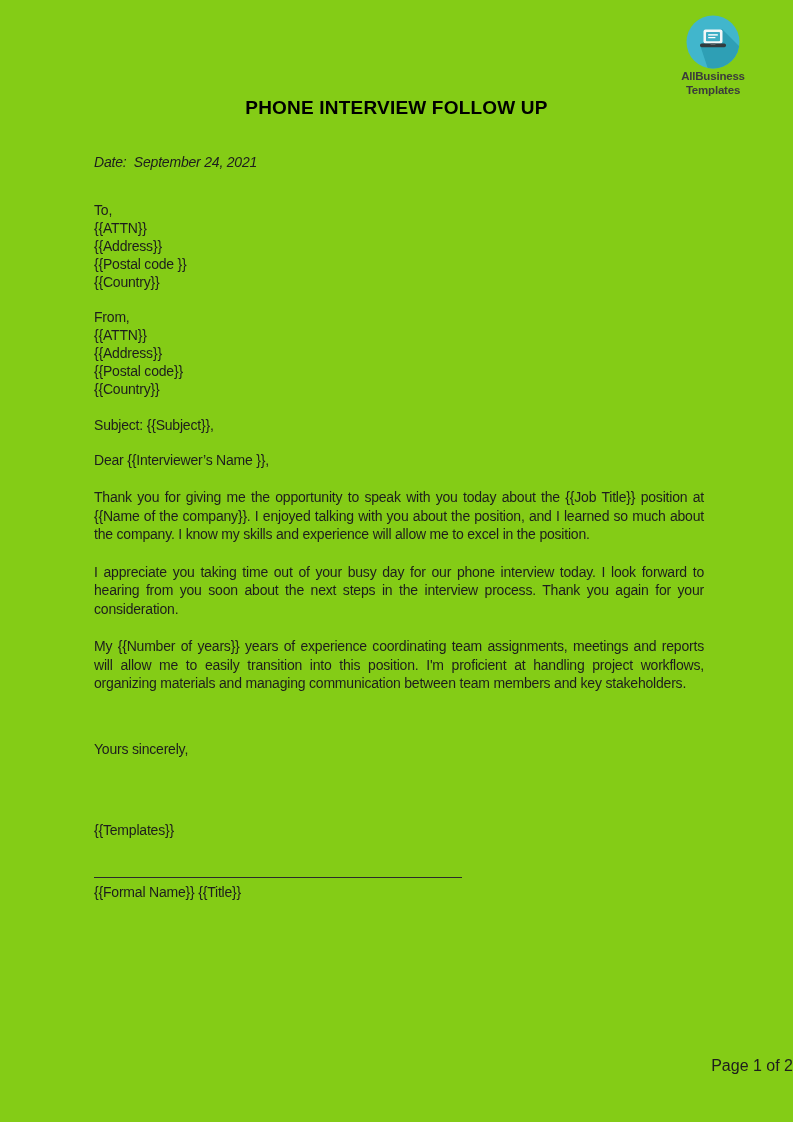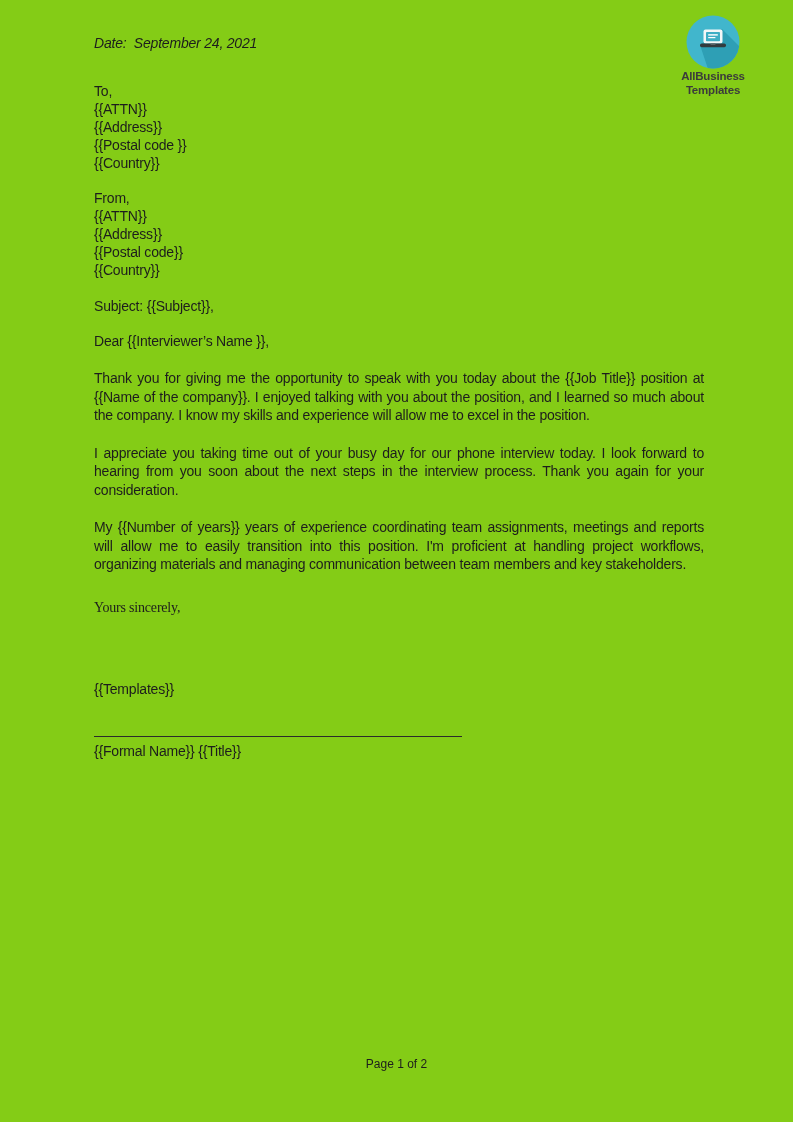--- a/index.html
+++ b/index.html
@@ -51,38 +51,38 @@
     line-height: 18px;
     letter-spacing: -0.2px;
   }
   .date-line { margin-top: 34px; white-space: pre-wrap; font-style: italic; }
   .addr-block div { line-height: 18px; }
   .to-block { margin-top: 30px; }
   .from-block { margin-top: 17px; }
   .subject-line { margin-top: 18px; }
   .salutation-line { margin-top: 17px; }
   .para { margin: 19px 0 0 0; text-align: justify; line-height: 18.5px; }
-  .closing-line { margin-top: 25px; font-family: Liberation Serif, serif; }
+  .closing-line { margin-top: 47px; }
   .signature-placeholder { margin-top: 63px; }
   .signature-rule {
     margin-top: 38px;
     width: 368px;
     height: 0;
     border-bottom: 1.4px solid #2b2b2b;
   }
   .signature-name { margin-top: 5px; }
 
   
   .footer {
     position: absolute;
     top: 1057px;
     left: 0;
     width: 100%;
-    text-align: center;
-    font-size: 12px;
+    text-align: right;
+    font-size: 16px;
     color: #1d1d1d;
   }
 </style>
 </head>
 <body>
 
 <div class="page">
 
   <div class="logo">
     <svg class="logo-badge" viewBox="0 0 54 54" width="54" height="54" aria-hidden="true">
@@ -99,20 +99,21 @@
       <rect x="20" y="17" width="14" height="9.2" rx="0.8" fill="#3FAEC4"></rect>
       <rect x="22.2" y="19.2" width="9.6" height="1.4" fill="#ffffff"></rect>
       <rect x="22.2" y="22" width="7.2" height="1.2" fill="#ffffff"></rect>
       <rect x="14" y="28.6" width="26" height="3.6" rx="1.7" fill="#333B3E"></rect>
       <rect x="24.5" y="28.6" width="5" height="1.5" rx="0.7" fill="#5b6467"></rect>
     </svg>
     <div class="logo-text">AllBusiness</div>
     <div class="logo-text">Templates</div>
   </div>
 
+  <h1 class="title">PHONE INTERVIEW FOLLOW UP</h1>
 
   <div class="content">
 
     <div class="date-line">Date:  September 24, 2021</div>
 
     <div class="addr-block to-block">
       <div>To,</div>
       <div>{{ATTN}}</div>
       <div>{{Address}}</div>
       <div>{{Postal code }}</div>

